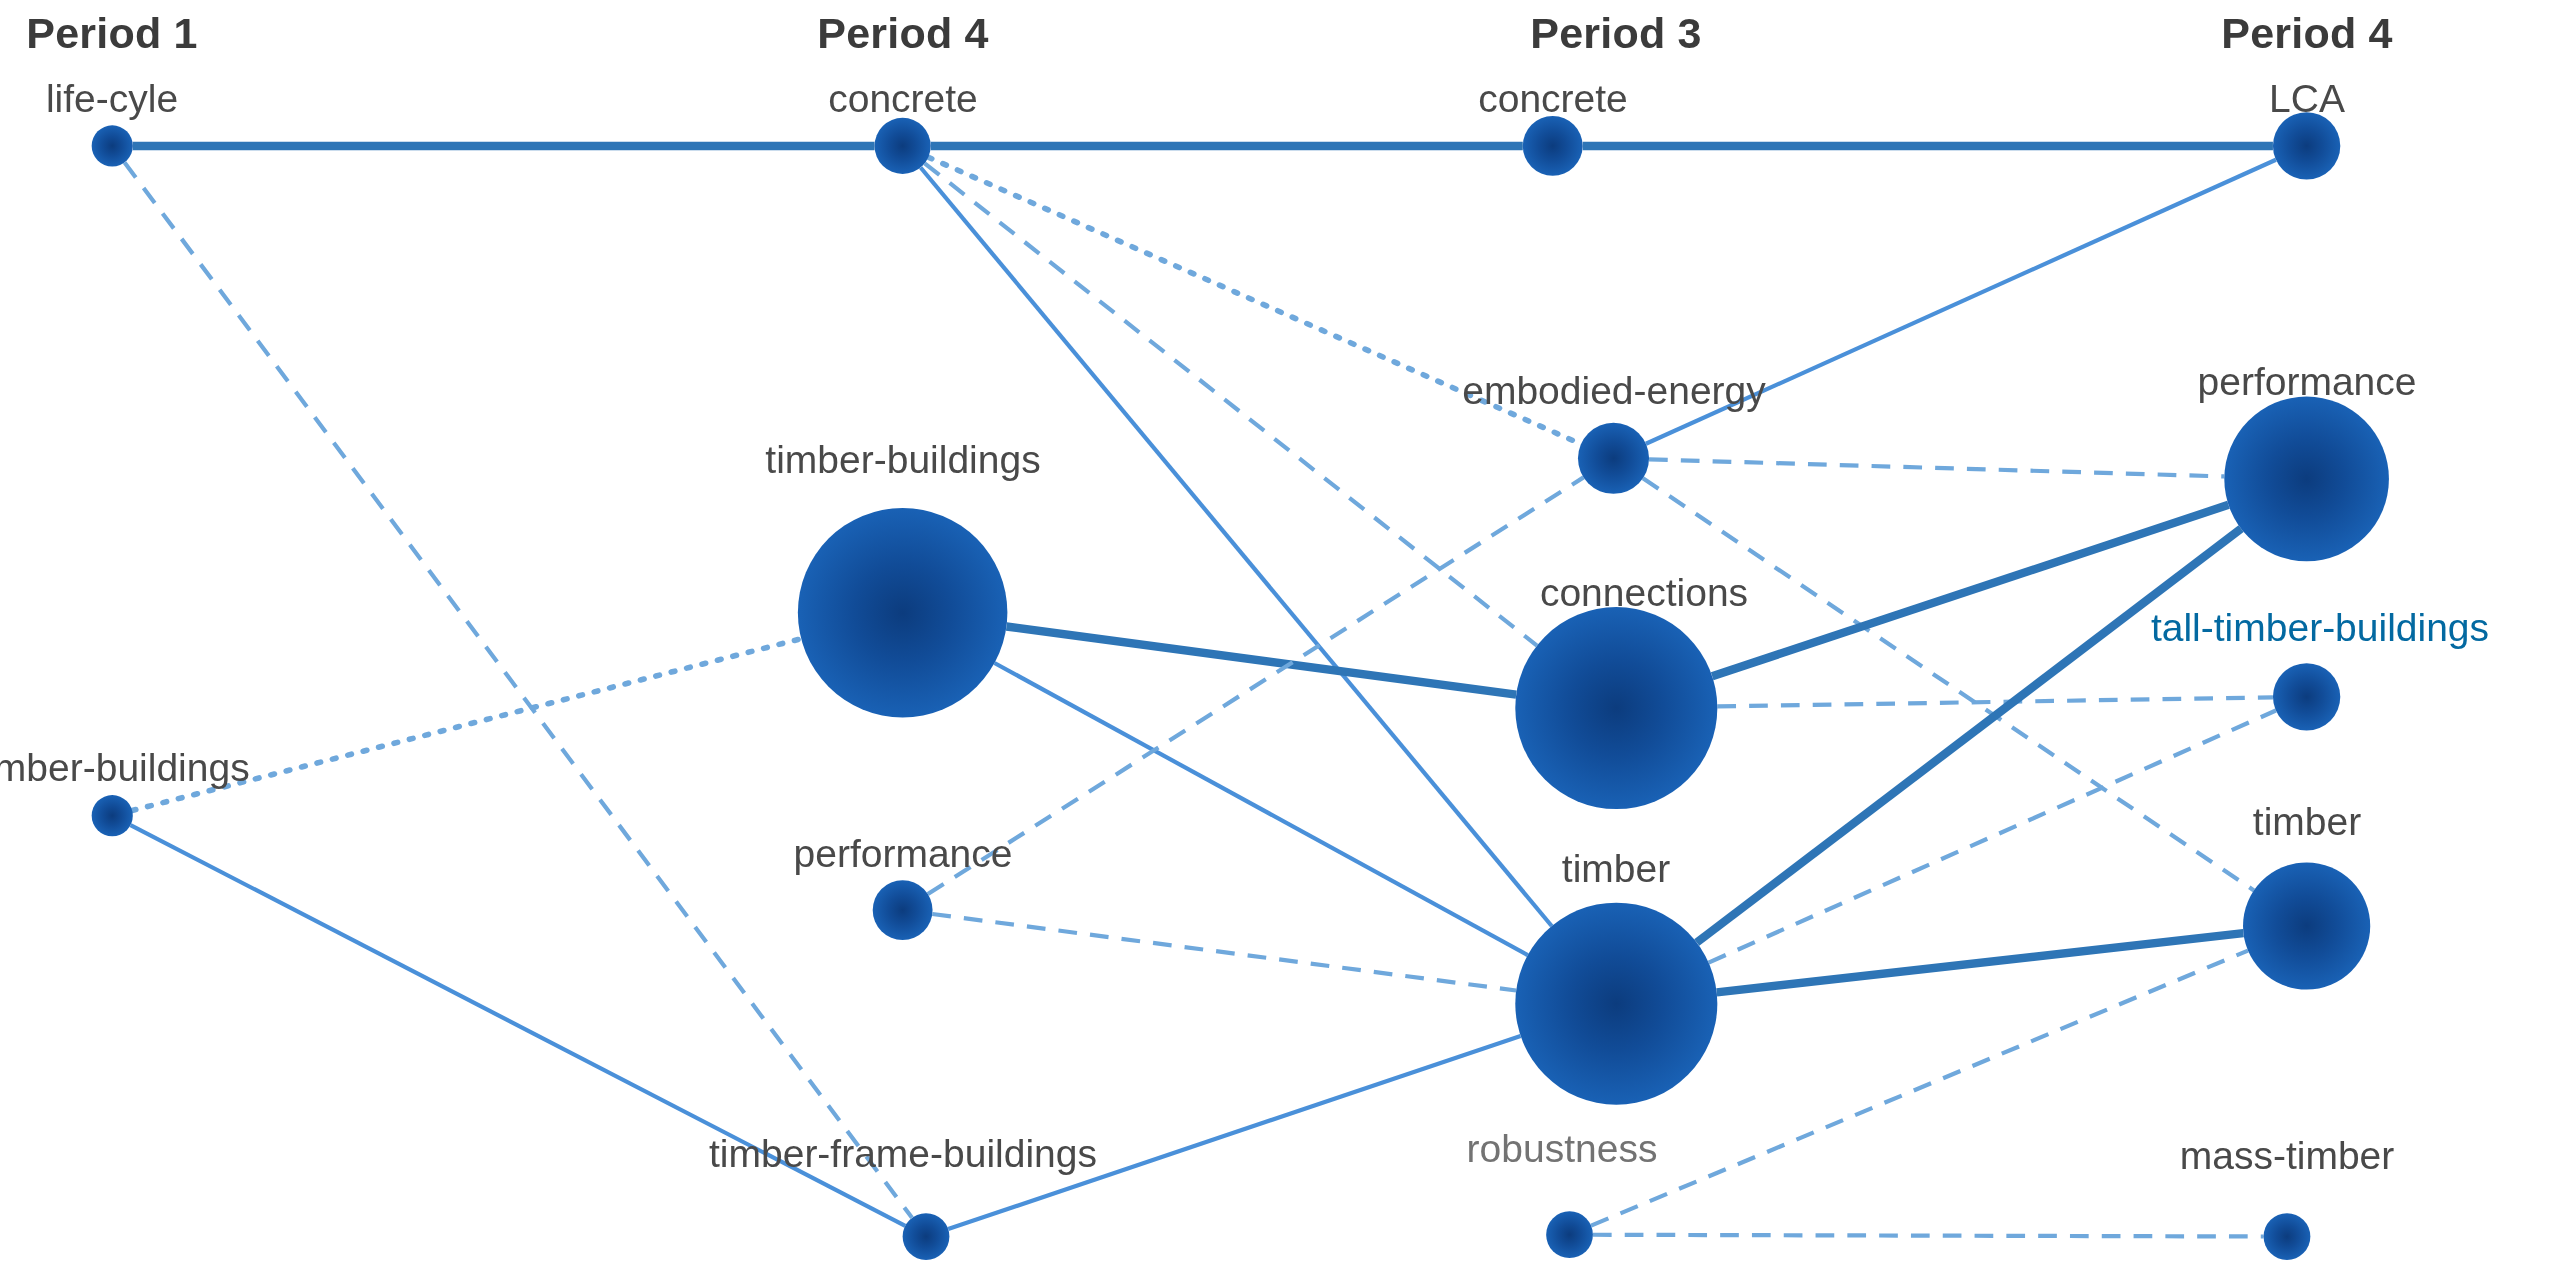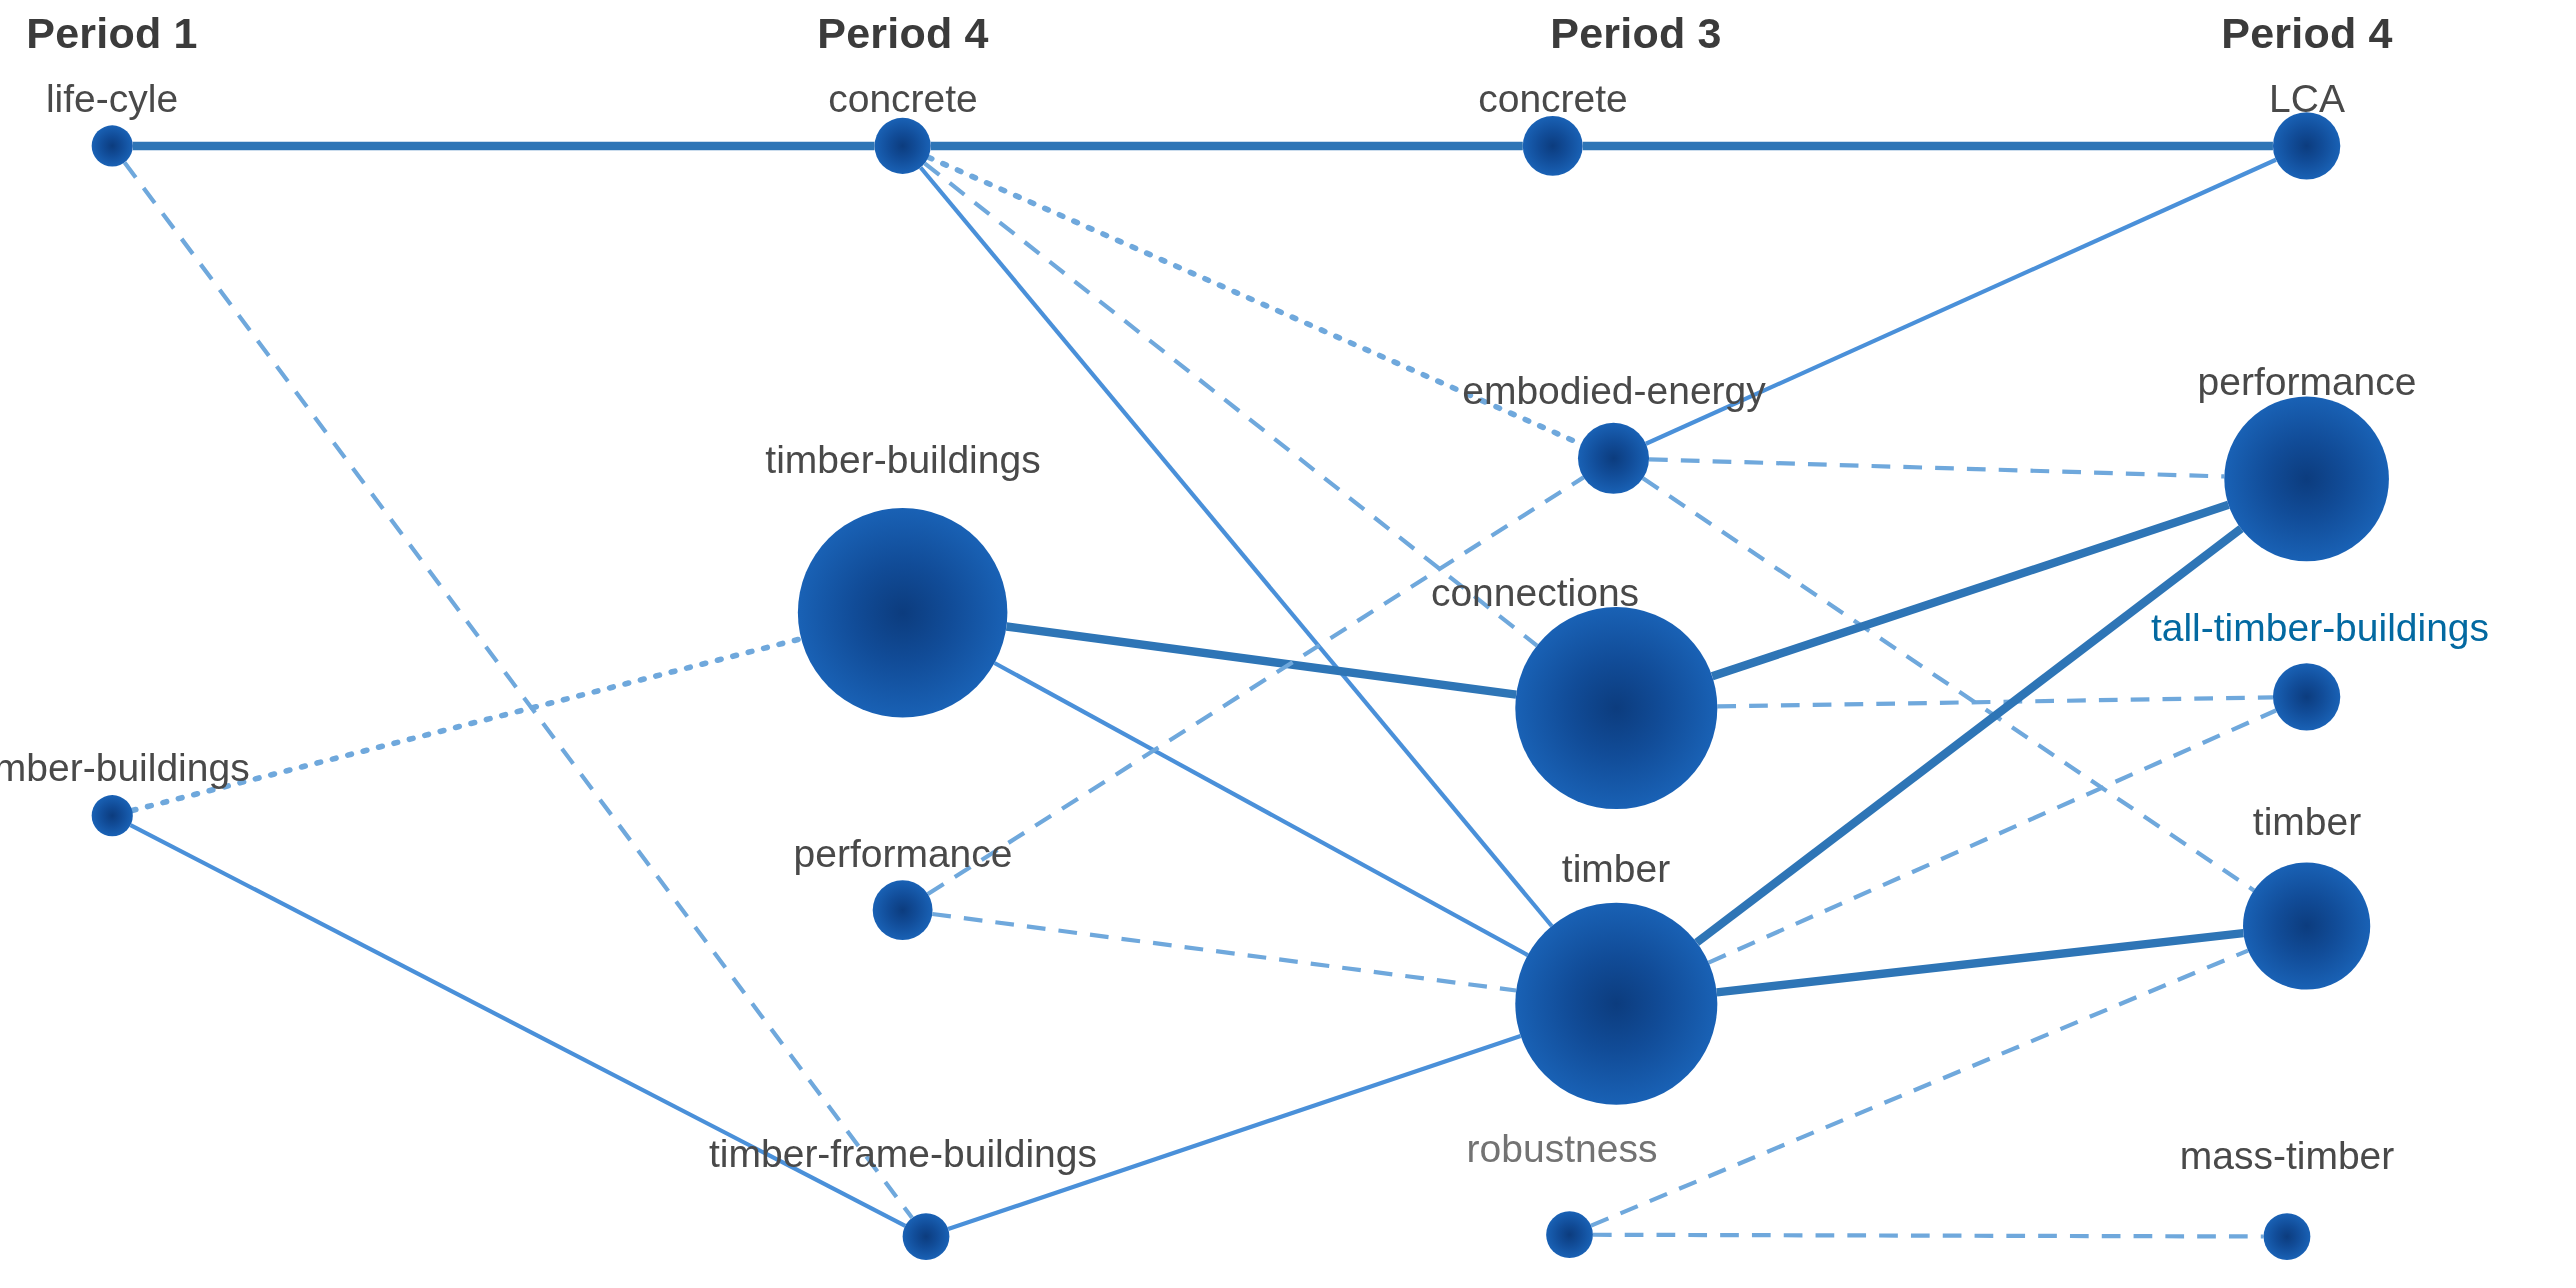--- a/index.html
+++ b/index.html
@@ -75,27 +75,27 @@
   </svg>
   <div id="label-layer">
       <div class="node-lbl" style="left: 112px; top: 77px; color: rgb(73, 73, 73);">life-cyle</div>
       <div class="node-lbl" style="left: 112px; top: 746px; color: rgb(73, 73, 73);">timber-buildings</div>
       <div class="node-lbl" style="left: 903px; top: 77px; color: rgb(73, 73, 73);">concrete</div>
       <div class="node-lbl" style="left: 903px; top: 438px; color: rgb(73, 73, 73);">timber-buildings</div>
       <div class="node-lbl" style="left: 903px; top: 832px; color: rgb(73, 73, 73);">performance</div>
       <div class="node-lbl" style="left: 903px; top: 1132px; color: rgb(73, 73, 73);">timber-frame-buildings</div>
       <div class="node-lbl" style="left: 1553px; top: 77px; color: rgb(73, 73, 73);">concrete</div>
       <div class="node-lbl" style="left: 1614px; top: 360px; color: rgb(73, 73, 73); margin-top: 9px;">embodied-energy</div>
-      <div class="node-lbl" style="left: 1535px; top: 571px; color: rgb(73, 73, 73);">connections</div>
+      <div class="node-lbl" style="left: 1644px; top: 571px; color: rgb(73, 73, 73);">connections</div>
       <div class="node-lbl" style="left: 1616px; top: 847px; color: rgb(73, 73, 73);">timber</div>
       <div class="node-lbl" style="left: 1562px; top: 1127px; color: #737373;">robustness</div>
       <div class="node-lbl" style="left: 2307px; top: 77px; color: rgb(73, 73, 73);">LCA</div>
       <div class="node-lbl" style="left: 2307px; top: 360px; color: rgb(73, 73, 73);">performance</div>
       <div class="node-lbl" style="left: 2320px; top: 606px; color: #0369a1;">tall-timber-buildings</div>
       <div class="node-lbl" style="left: 2307px; top: 800px; color: rgb(73, 73, 73);">timber</div>
       <div class="node-lbl" style="left: 2287px; top: 1134px; color: rgb(73, 73, 73);">mass-timber</div>
       <div class="period-hdr" style="left: 112px; top: 9.4px; color: rgb(59, 59, 59); text-align: center;">Period 1</div>
       <div class="period-hdr" style="left: 903px; top: 9.4px; color: rgb(59, 59, 59);">Period 4</div>
-      <div class="period-hdr" style="left: 1616px; top: 9.4px; color: rgb(59, 59, 59); margin-left: 20px;">Period 3</div>
+      <div class="period-hdr" style="left: 1616px; top: 9.4px; color: rgb(59, 59, 59);">Period 3</div>
       <div class="period-hdr" style="left: 2307px; top: 9.4px; color: rgb(59, 59, 59);">Period 4</div>
     </div>
 </div>
 
 
 </body></html>

